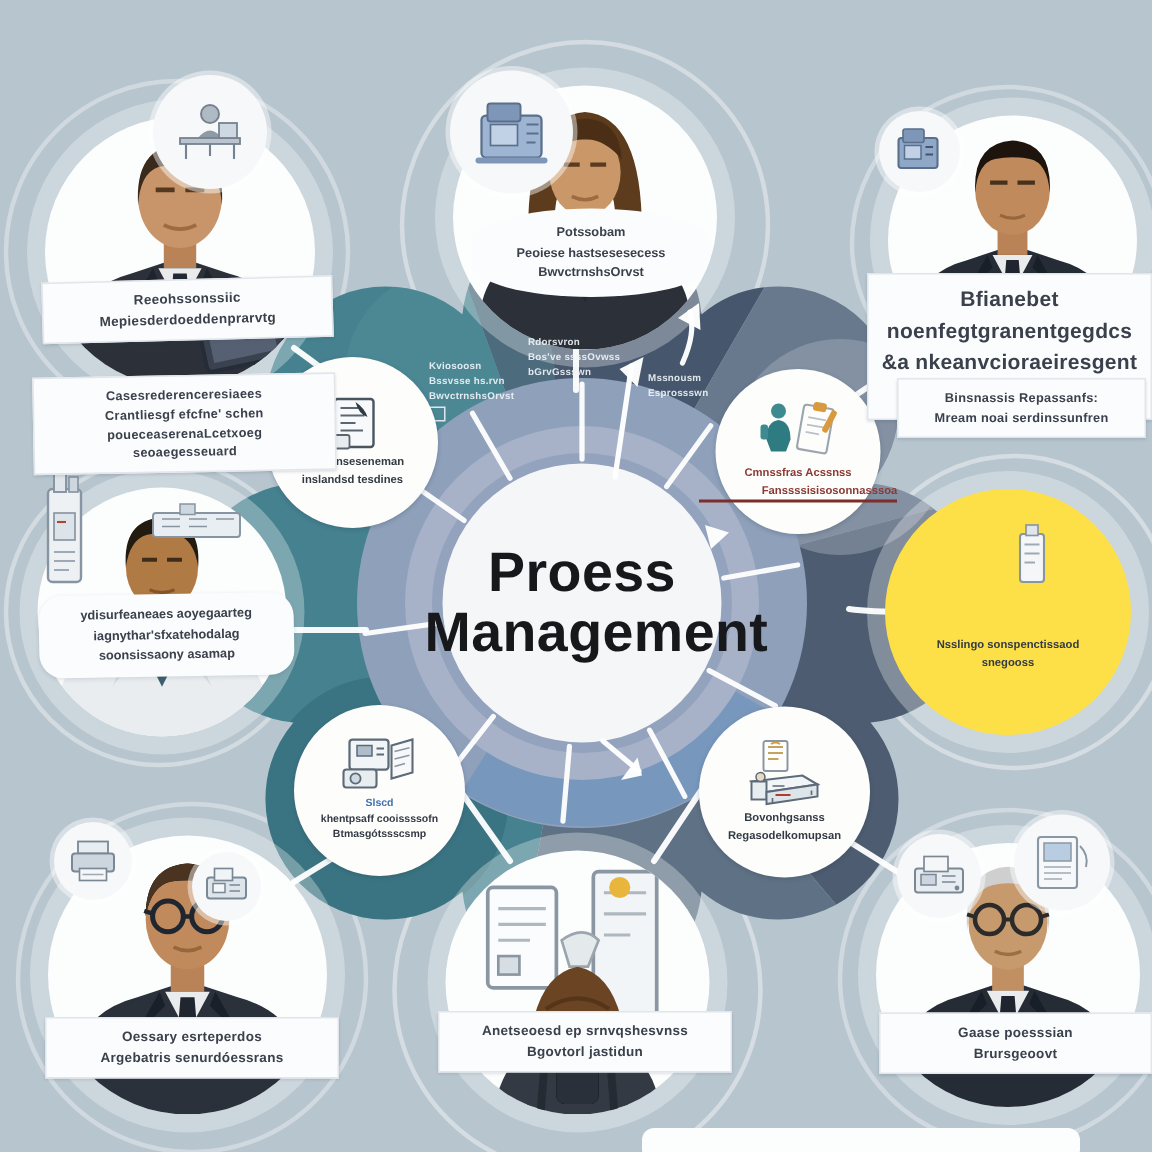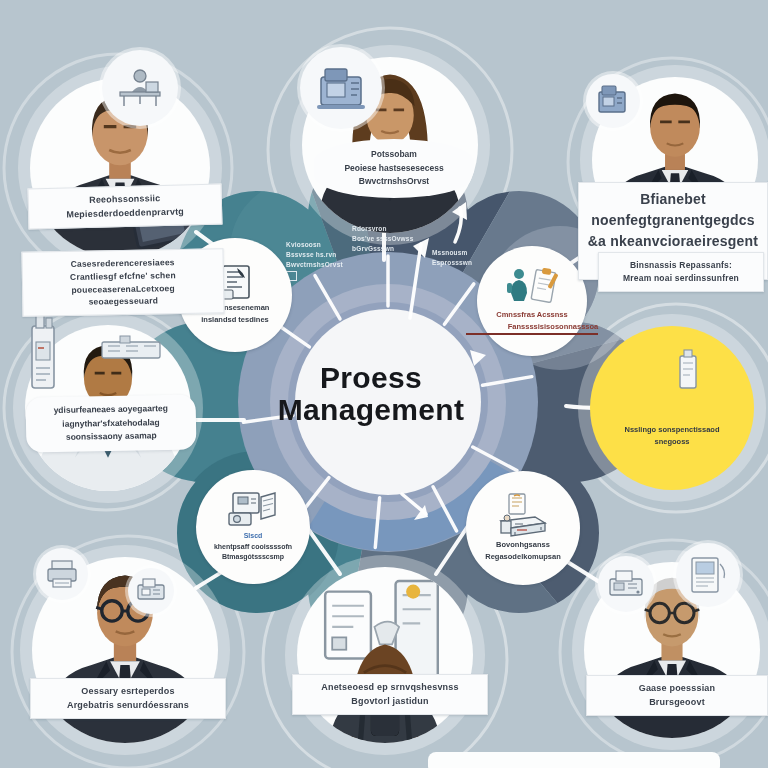--- a/index.html
+++ b/index.html
@@ -18,22 +18,22 @@
   .blob{position:absolute;background:#fbfcfd;border-radius:16px;z-index:5;
         padding:7px 6px;text-align:center;color:#3a414c;font-weight:bold;
         font-size:8.5px;line-height:1.6;box-shadow:0 1px 3px rgba(50,70,90,.15);}
   .inlabel{font-size:7.5px;font-weight:bold;color:#333a44;line-height:1.55;z-index:4;text-align:center;}
   .gear-text{position:absolute;z-index:3;color:rgba(238,243,247,.92);font-size:6.5px;
              font-weight:bold;line-height:1.5;text-align:left;letter-spacing:.2px;}
   .bubble{position:absolute;border-radius:50%;background:#f6f8fa;z-index:3;
           box-shadow:0 0 0 3px rgba(255,255,255,.45);display:flex;align-items:center;justify-content:center;}
   .red-text{color:#8a3a33;}
   .red-underline{border-bottom:2px solid #7c2f28;padding-bottom:1px;padding-left:42px;}
-  #center-title{position:absolute;left:266px;top:362px;width:210px;z-index:4;
-                text-align:center;font-weight:800;font-size:30px;line-height:1.08;
+  #center-title{position:absolute;left:283px;top:362px;width:210px;z-index:4;
+                text-align:center;font-weight:800;font-size:37px;line-height:1.08;
                 color:#16181c;letter-spacing:.3px;}
   .sketch{display:block;}
 </style>
 </head>
 <body>
 
 <div id="stage">
 
   <svg class="abs" width="768" height="768" style="left:0;top:0;z-index:1;">
     <defs>

